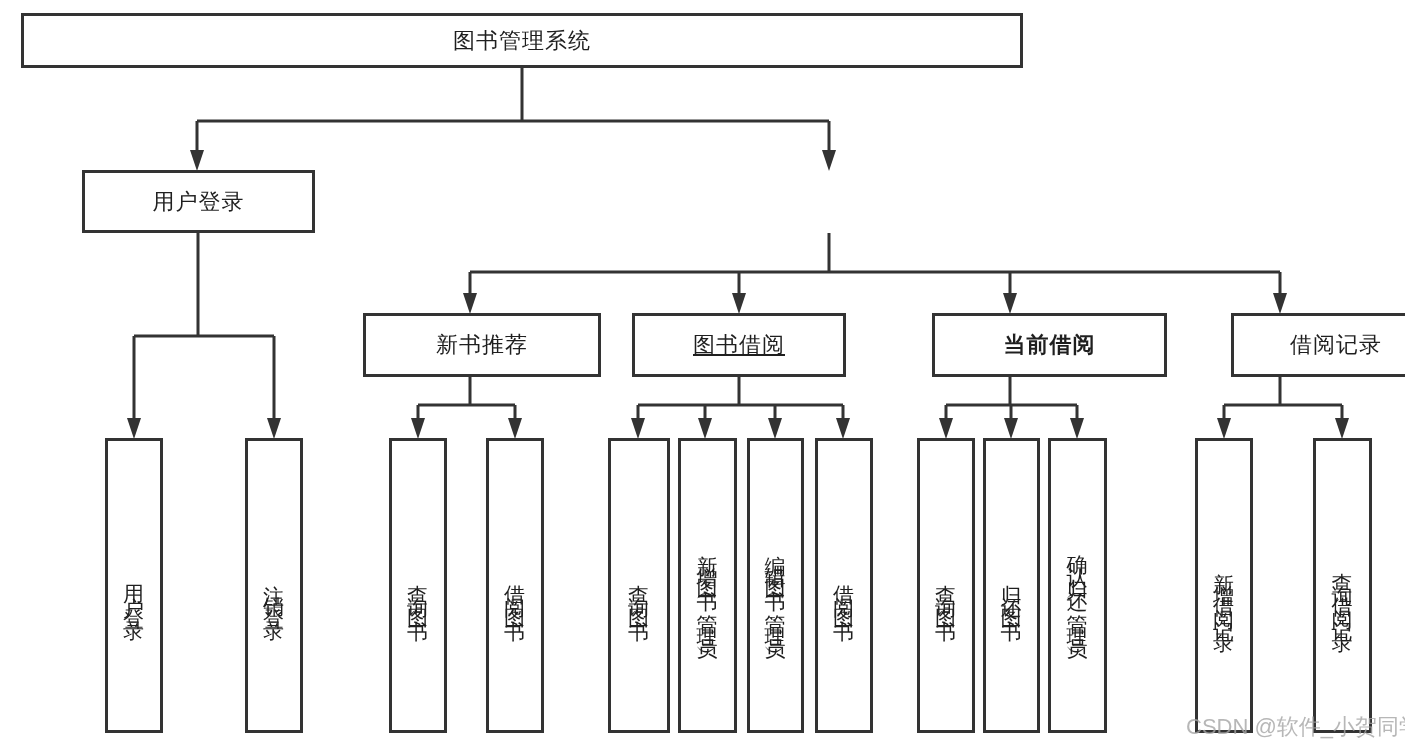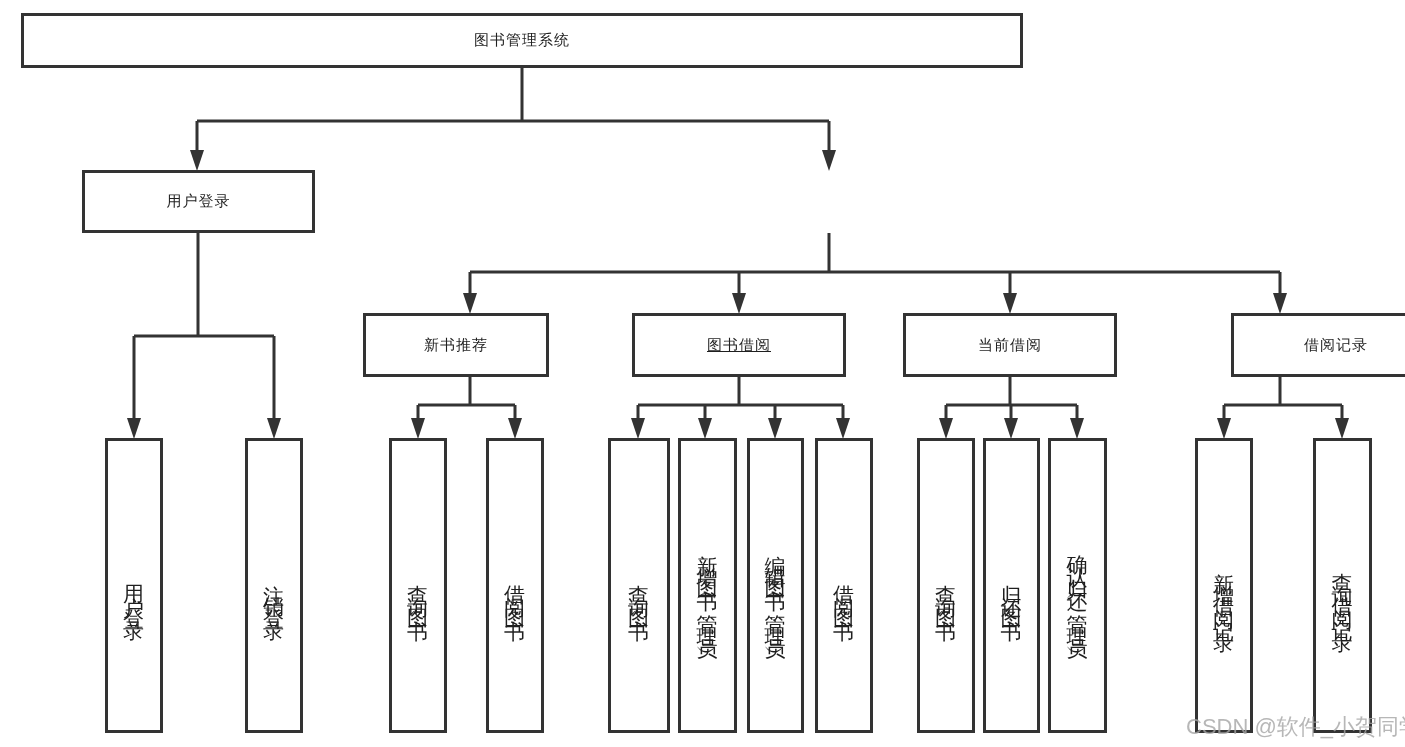--- a/index.html
+++ b/index.html
@@ -20,28 +20,28 @@
     position: absolute;
     box-sizing: border-box;
     border: 3px solid #333333;
     background: #ffffff;
     display: flex;
     align-items: center;
     justify-content: center;
     z-index: 2;
     color: #1f1f1f;
   }
-  .hnode { font-size: 15px; letter-spacing: 1px; }
+  .hnode { font-size: 22px; letter-spacing: 1px; }
   .root  { left: 21px;  top: 13px;  width: 1002px; height: 55px; }
   .l2a   { left: 82px;  top: 170px; width: 233px;  height: 63px; }
   .l2b   { left: 712px; top: 170px; width: 235px;  height: 63px; }
   .l3    { top: 313px; height: 64px; }
-  .l3a   { left: 363px;  width: 186px; }
+  .l3a   { left: 363px;  width: 238px; }
   .l3b   { left: 632px;  width: 214px; text-decoration: underline; }
-  .l3c   { left: 903px;  width: 214px; }
+  .l3c   { left: 932px;  width: 235px; font-weight: bold; }
   .l3d   { left: 1231px; width: 210px; }
   .leaf  { top: 438px; height: 295px; }
   .leaf span {
     writing-mode: vertical-rl;
     text-orientation: mixed;
     font-size: 21px;
     line-height: 1;
     letter-spacing: 12px;
     white-space: nowrap;
     margin-bottom: -12px; 

